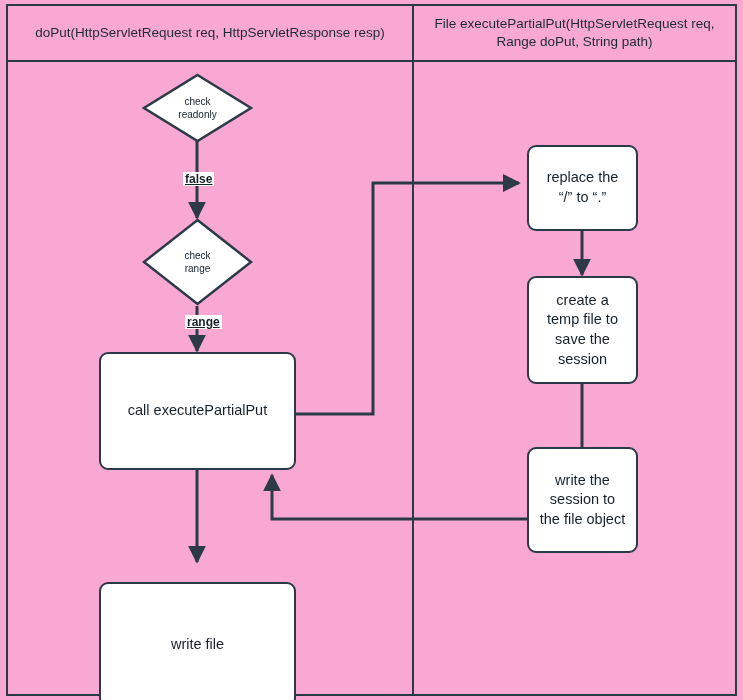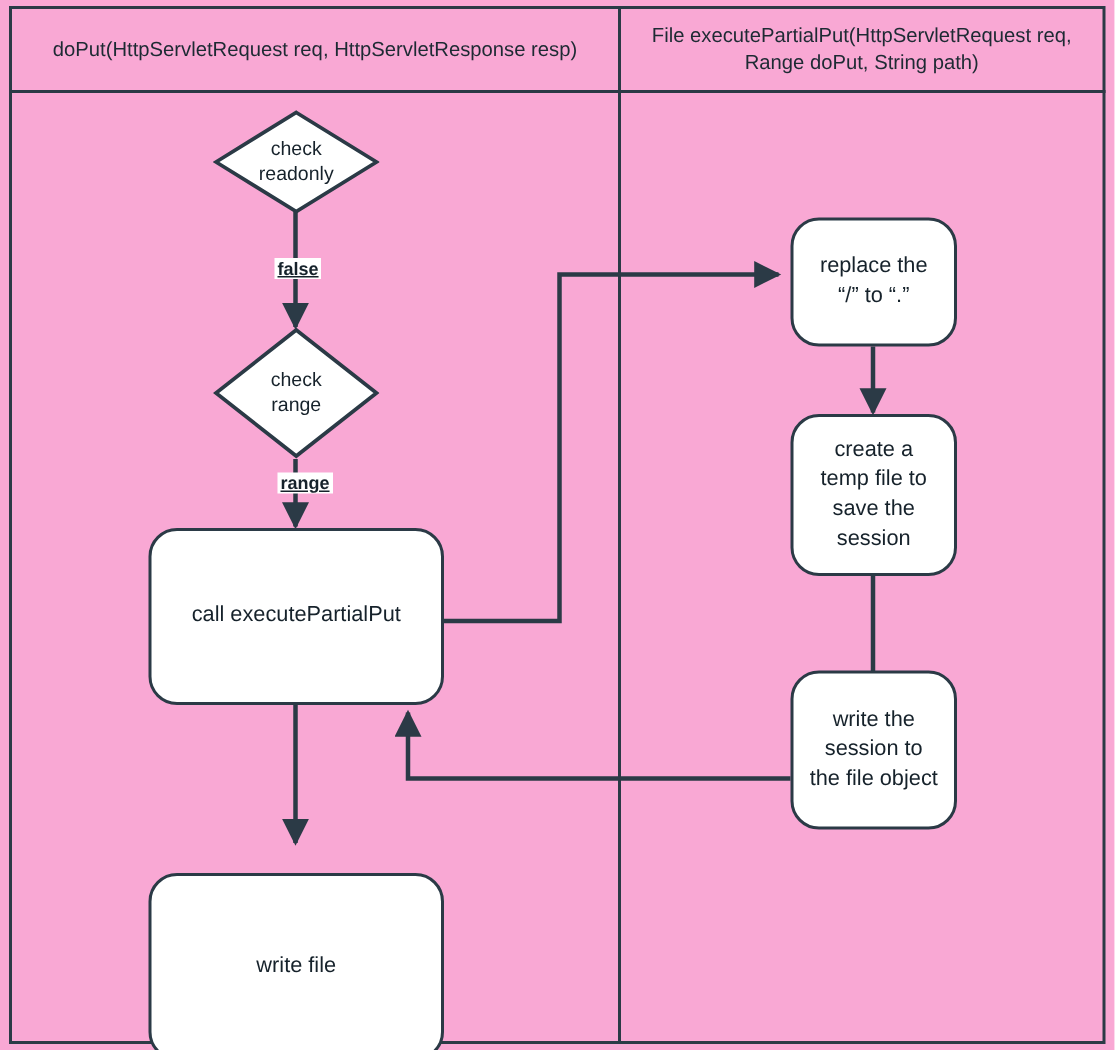--- a/index.html
+++ b/index.html
@@ -45,21 +45,21 @@
     display: flex;
     align-items: center;
     justify-content: center;
     text-align: center;
     color: #16222b;
     font-size: 14.5px;
     line-height: 1.35;
   }
   .node.process {
     border: 2px solid #2b3a46;
-    border-radius: 19px;
+    border-radius: 9px;
     background: #ffffff;
     padding: 6px 10px;
   }
   .diamond-wrap {
     position: absolute;
   }
   .diamond-shape {
     position: absolute;
     left: 0;
     top: 0;
@@ -69,21 +69,21 @@
   .diamond-label {
     position: absolute;
     left: 0;
     top: 0;
     width: 100%;
     height: 100%;
     display: flex;
     align-items: center;
     justify-content: center;
     text-align: center;
-    font-size: 13px;
+    font-size: 10px;
     color: #16222b;
     line-height: 1.3;
   }
   .edge-label {
     position: absolute;
     font-size: 12px;
     font-weight: bold;
     color: #16222b;
     background: #ffffff;
     padding: 0 2px;

